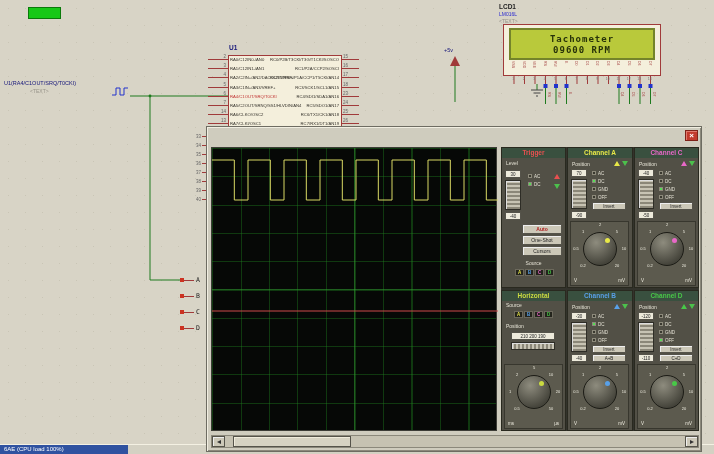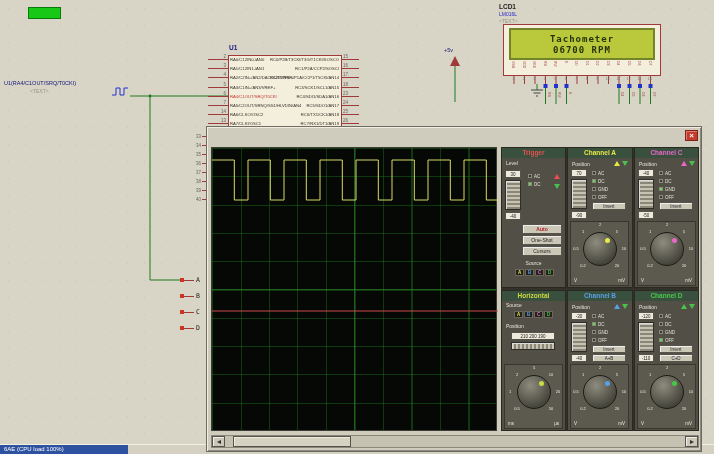--- a/index.html
+++ b/index.html
@@ -282,21 +282,21 @@
       <span class="stub2"></span>
     </div>
   </div>
 
 <div class="lcdref">LCD1</div>
 <div class="lcdpart">LM016L</div>
 <div class="lcdsub">&lt;TEXT&gt;</div>
 <div class="lcdbody"></div>
 <div class="lcdscreen">
   <div class="lcdline">Tachometer</div>
-  <div class="lcdline">06700 RPM</div>
+  <div class="lcdline">09600 RPM</div>
 </div>
 <div class="lcdpins">
     <div class="lcdcol">
       <span class="lcdlab">VSS</span>
       <span class="lcdnum">1</span>
     </div>
     <div class="lcdcol">
       <span class="lcdlab">VDD</span>
       <span class="lcdnum">2</span>
     </div>

